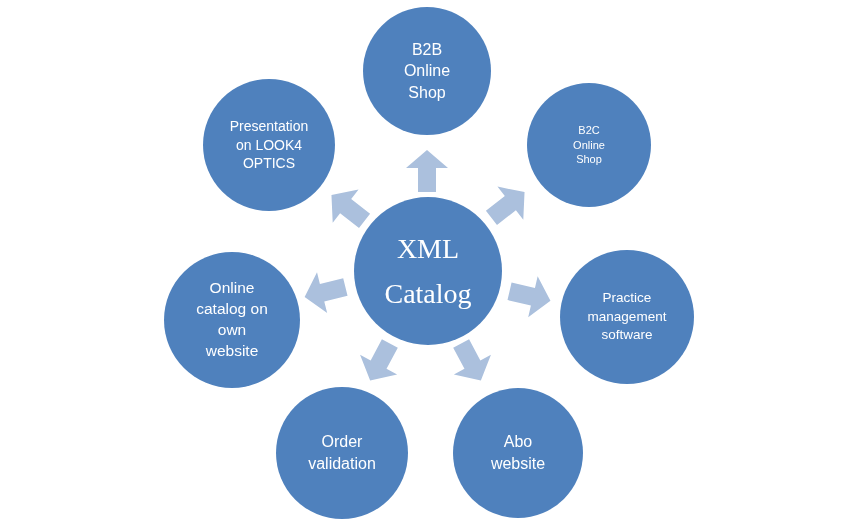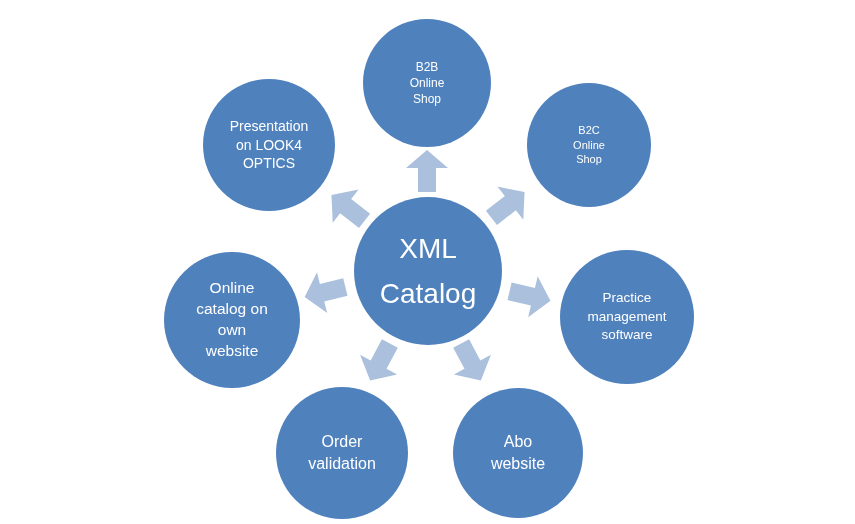--- a/index.html
+++ b/index.html
@@ -24,22 +24,22 @@
     align-items: center;
     justify-content: center;
     text-align: center;
     box-sizing: border-box;
   }
   .node-label {
     white-space: pre-line;
     display: block;
     width: 100%;
   }
-  .node-center      { left: 354px; top: 197px; width: 148px; height: 148px; font-size: 28px; line-height: 1.62; }
-  .node-top         { left: 363px; top:   19px; width: 128px; height: 128px; font-size: 12px; line-height: 1.35; }
+  .node-center      { left: 354px; top: 197px; width: 148px; height: 148px; font-size: 28px; line-height: 1.62; font-family: Liberation Serif, serif; }
+  .node-top         { left: 363px; top:   7px; width: 128px; height: 128px; font-size: 16px; line-height: 1.35; }
   .node-top-right   { left: 527px; top:  83px; width: 124px; height: 124px; font-size: 11px; line-height: 1.35; }
   .node-right       { left: 560px; top: 250px; width: 134px; height: 134px; font-size: 13.5px; line-height: 1.4; text-align: center; }
   .node-bottom-right{ left: 453px; top: 388px; width: 130px; height: 130px; font-size: 16px; line-height: 1.35; }
   .node-bottom-left { left: 276px; top: 387px; width: 132px; height: 132px; font-size: 16px; line-height: 1.35; text-align: center; }
   .node-left        { left: 164px; top: 252px; width: 136px; height: 136px; font-size: 15.5px; line-height: 1.35; }
   .node-top-left    { left: 203px; top:  79px; width: 132px; height: 132px; font-size: 14px; line-height: 1.35; }
 
   .arrow {
     position: absolute;
     width: 44px;

